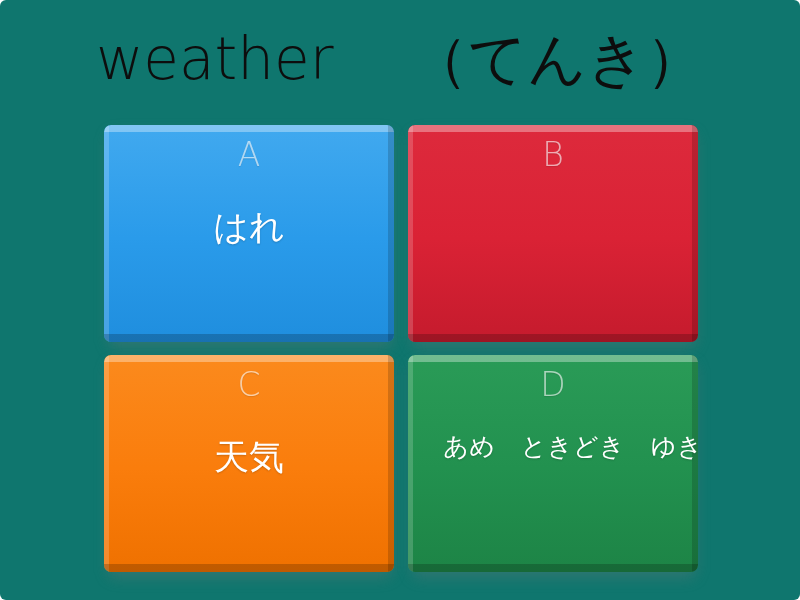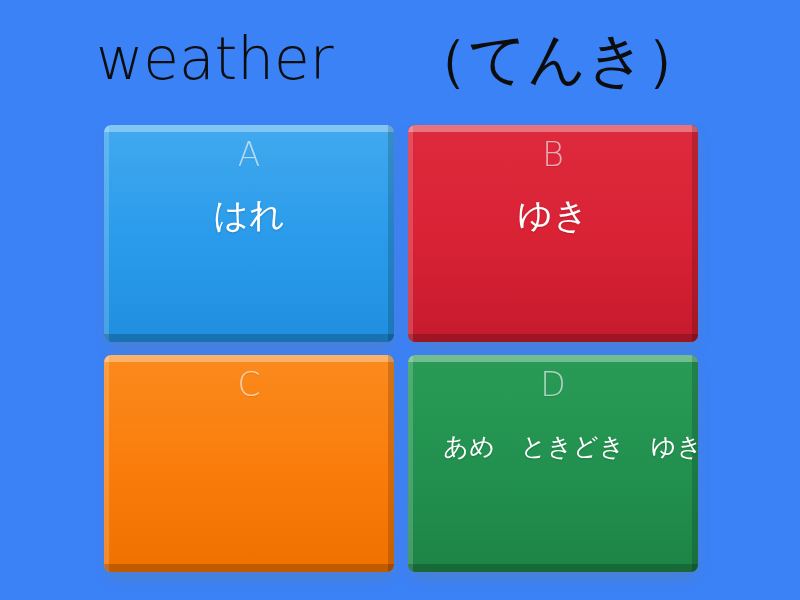--- a/index.html
+++ b/index.html
@@ -12,21 +12,22 @@
   }
   body {
     font-family: "DejaVu Sans", "Liberation Sans", sans-serif;
     -webkit-font-smoothing: antialiased;
   }
 
   #quiz-root {
     position: relative;
     width: 800px;
     height: 600px;
-    background: #3b82f6;
+    background: #0f766e;
+    border-radius: 6px;
   }
 
   
   .title-bar {
     position: absolute;
     left: 0;
     top: 18px;
     width: 800px;
     height: 82px;
     display: flex;
@@ -143,21 +144,21 @@
     margin-top: 13px;
     font-family: "DejaVu Sans", "Liberation Sans", sans-serif;
     font-weight: 300;
     font-size: 33px;
     line-height: 1.05;
     color: rgba(255,255,255,0.62);
     text-shadow: 0 1px 1px rgba(0,0,0,0.10);
   }
 
   .card-answer {
-    margin-top: 22px;
+    margin-top: 34px;
     font-family: "DejaVu Sans", "Liberation Sans", sans-serif;
     font-weight: 400;
     color: #ffffff;
     text-align: center;
     white-space: pre;
     text-shadow: 0 1px 2px rgba(0,0,0,0.18);
     padding: 0 8px;
   }
   .answer-lg { font-size: 35px; line-height: 1.15; }
   .answer-sm { font-size: 25px; line-height: 1.15; margin-top: 30px; letter-spacing: 0.5px; margin-left: 40px; }
@@ -190,34 +191,34 @@
     <div class="card card-b">
       <div class="card-shadow"></div>
       <div class="card-body" style="background: linear-gradient(rgb(221, 42, 60) 0%, rgb(218, 34, 53) 52%, rgb(197, 27, 45) 100%);">
         <div class="card-bevel-top"></div>
         <div class="card-bevel-left"></div>
         <div class="card-bevel-right"></div>
         <div class="card-bevel-bottom"></div>
       </div>
       <div class="card-content">
         <div class="card-letter">B</div>
-        <div class="card-answer answer-lg">ゆき</div>
       </div>
     </div>
 
     <div class="card card-c">
       <div class="card-shadow"></div>
       <div class="card-body" style="background: linear-gradient(rgb(251, 138, 29) 0%, rgb(250, 125, 12) 52%, rgb(239, 113, 0) 100%);">
         <div class="card-bevel-top"></div>
         <div class="card-bevel-left"></div>
         <div class="card-bevel-right"></div>
         <div class="card-bevel-bottom"></div>
       </div>
       <div class="card-content">
         <div class="card-letter">C</div>
+        <div class="card-answer answer-lg">天気</div>
       </div>
     </div>
 
     <div class="card card-d">
       <div class="card-shadow"></div>
       <div class="card-body" style="background: linear-gradient(rgb(42, 155, 87) 0%, rgb(34, 145, 79) 52%, rgb(29, 132, 70) 100%);">
         <div class="card-bevel-top"></div>
         <div class="card-bevel-left"></div>
         <div class="card-bevel-right"></div>
         <div class="card-bevel-bottom"></div>

